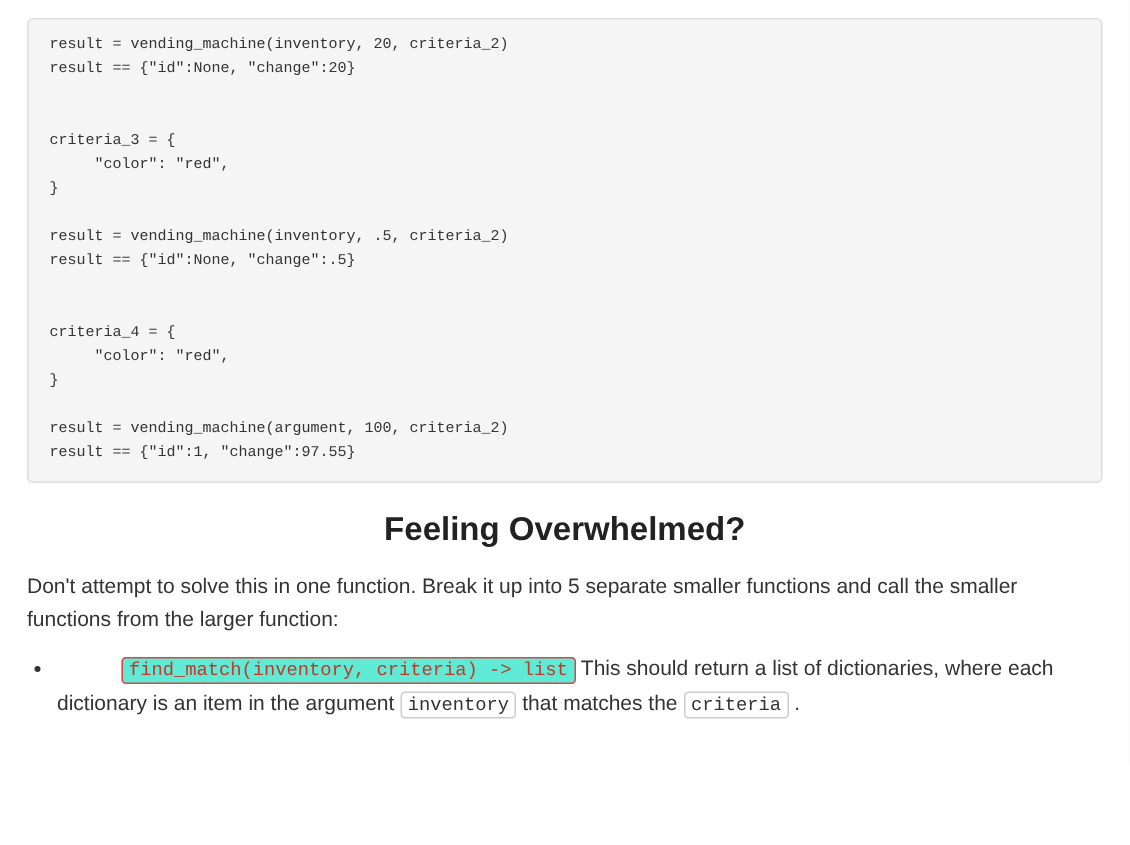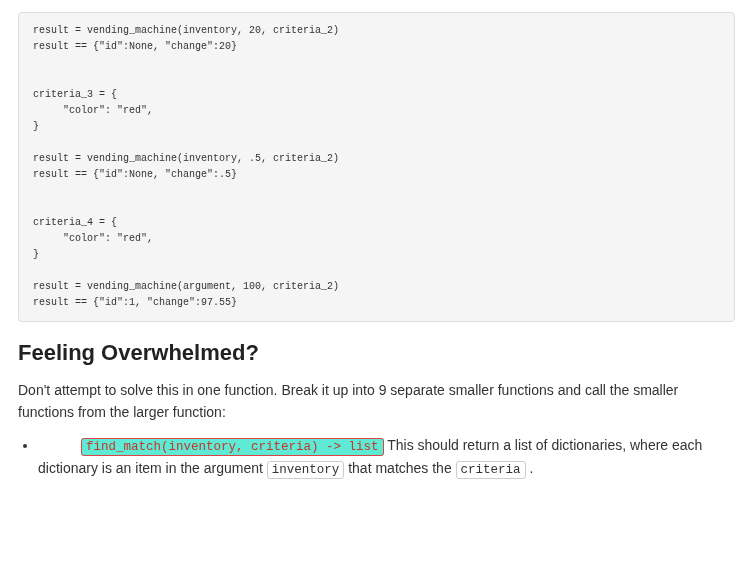--- a/index.html
+++ b/index.html
@@ -22,20 +22,21 @@
       color: #333;
       margin-bottom: 14px;
       line-height: 1.6;
     }
     .code-block .comment { color: #777; }
     h2 {
       font-size: 22px;
       font-weight: bold;
       margin-bottom: 10px;
       color: #222;
+      text-align: center;
     }
     p {
       margin-bottom: 10px;
       line-height: 1.6;
     }
     ul {
       margin-left: 20px;
       margin-bottom: 10px;
     }
     ul li {
@@ -81,21 +82,21 @@
   <span>criteria_4 = {</span><br>
   <span>&nbsp;&nbsp;&nbsp;&nbsp;&nbsp;"color": "red",</span><br>
   <span>}</span><br>
   <br>
   <span>result = vending_machine(argument, 100, criteria_2)</span><br>
   <span>result == {"id":1, "change":97.55}</span>
 </div>
 
 <h2>Feeling Overwhelmed?</h2>
 
-<p>Don't attempt to solve this in one function. Break it up into 9 separate smaller functions and call the smaller functions from the larger function:</p>
+<p>Don't attempt to solve this in one function. Break it up into 5 separate smaller functions and call the smaller functions from the larger function:</p>
 
 <ul>
   <li>
     <span class="inline-code">find_match(inventory, criteria) -&gt; list</span>
     <span> This should return a list of dictionaries, where each dictionary is an item in the argument </span>
     <span class="inline-code-plain">inventory</span>
     <span> that matches the </span>
     <span class="inline-code-plain">criteria</span>
     <span>.</span>
   </li>

